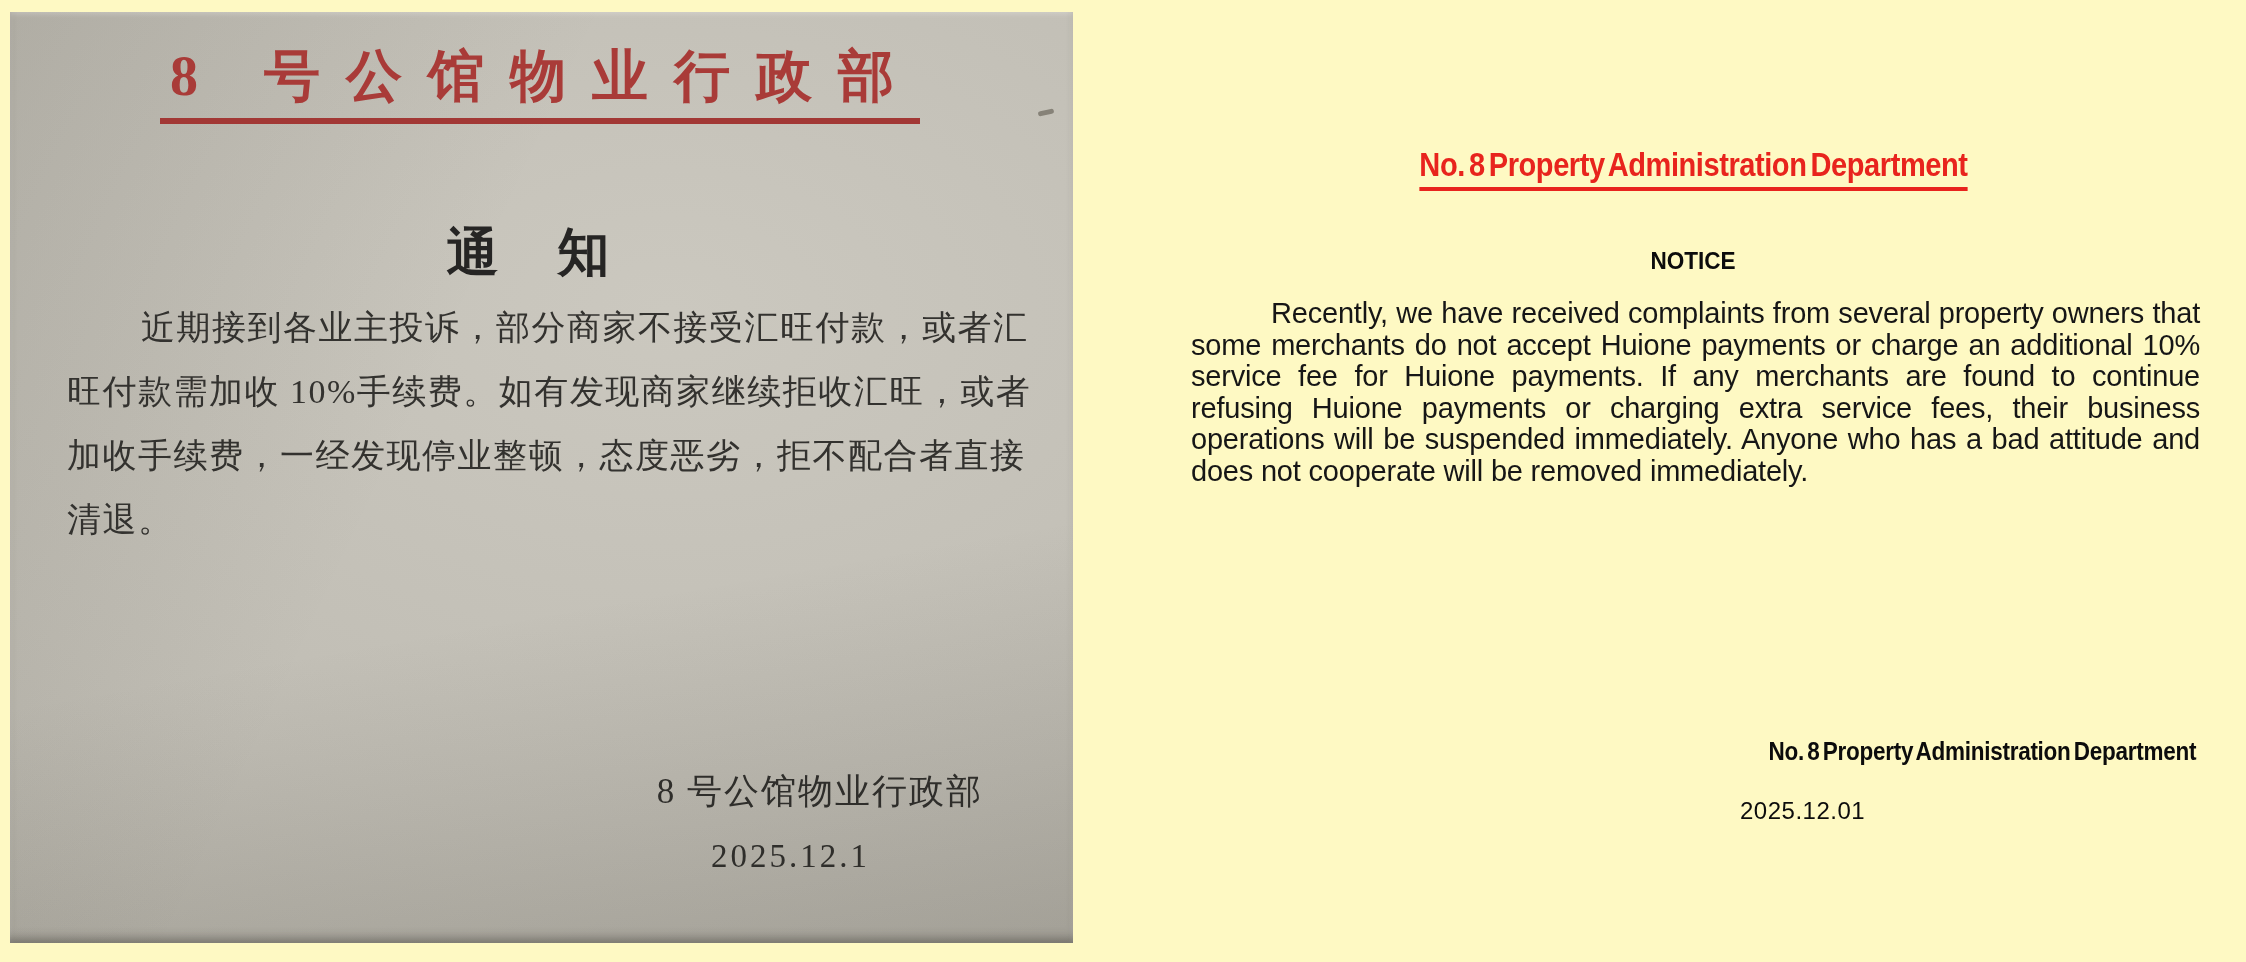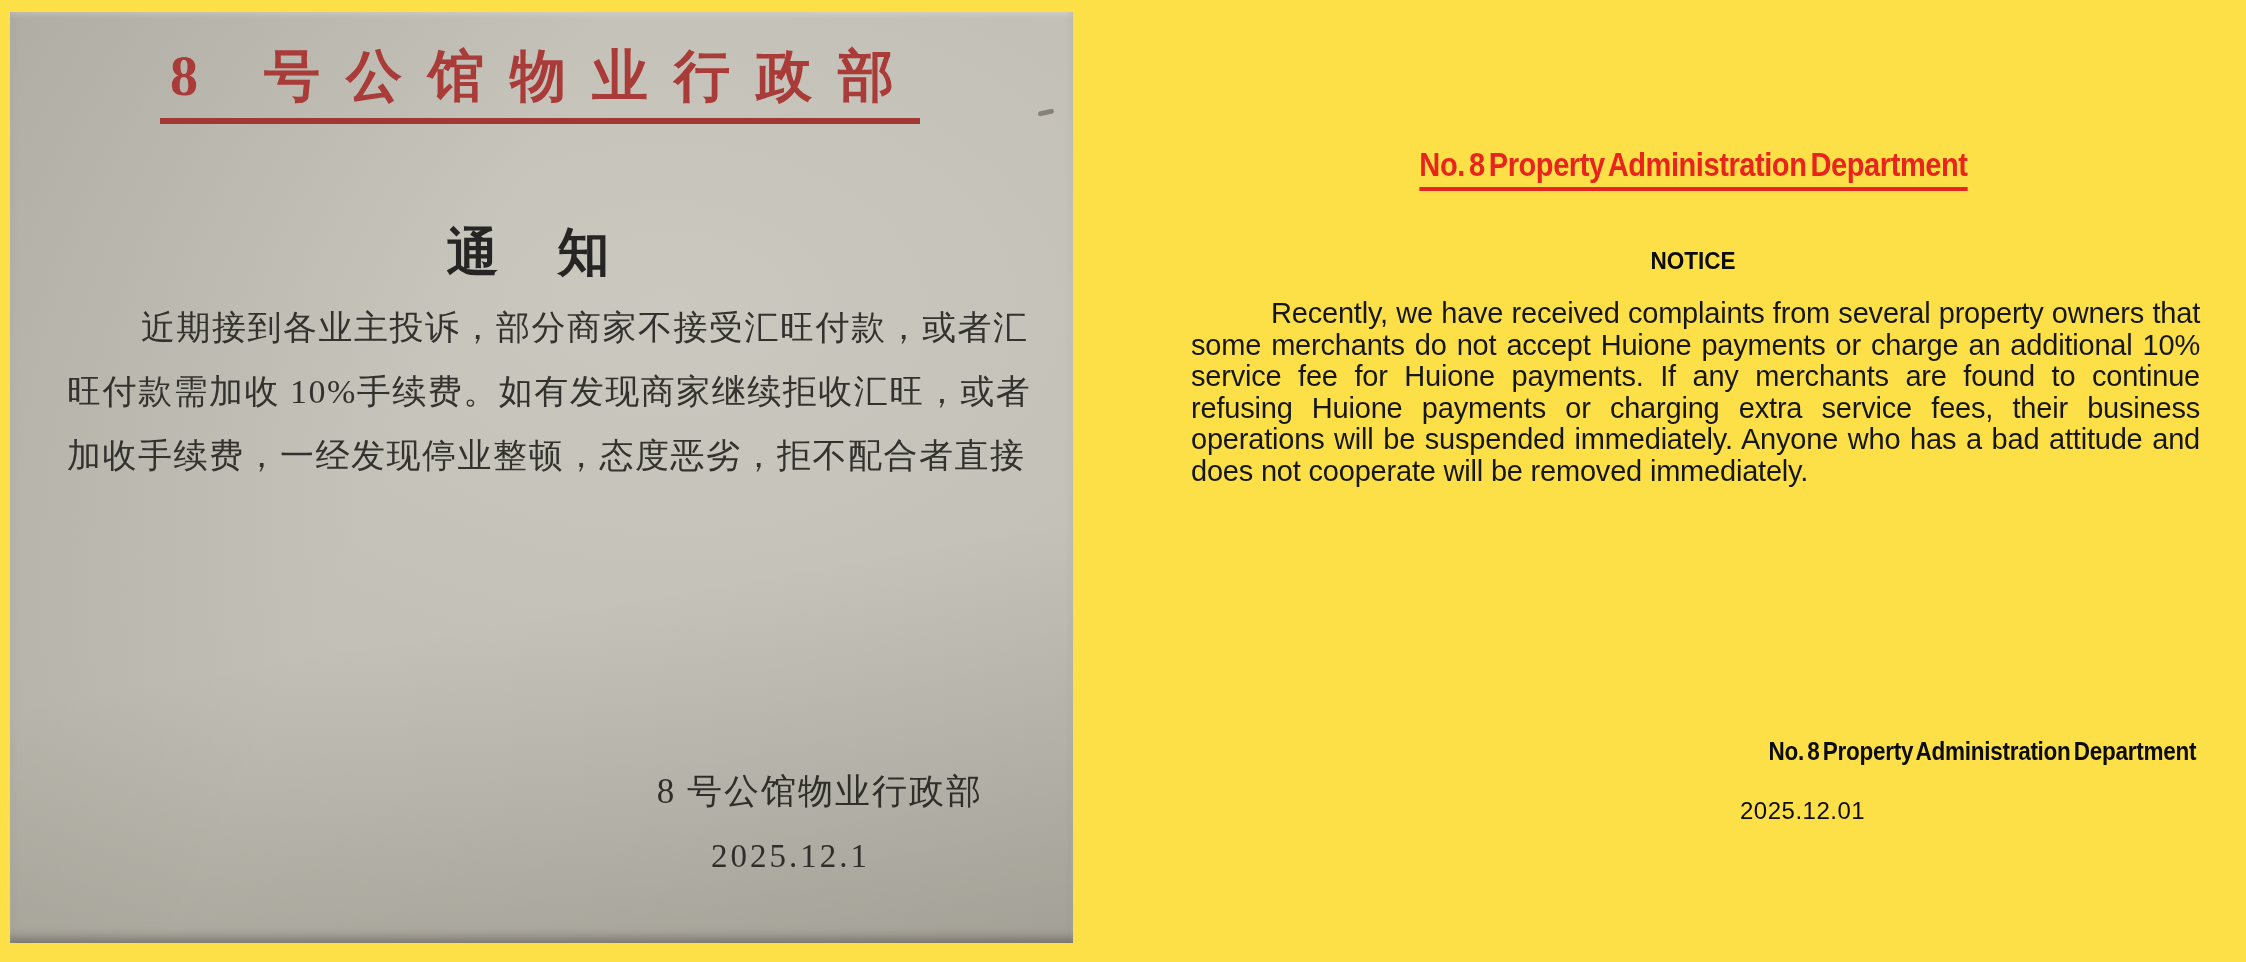--- a/index.html
+++ b/index.html
@@ -1,18 +1,18 @@
 <!DOCTYPE html>
 <html><head>
 <meta charset="utf-8">
 <style>
   html, body { margin:0; padding:0; background:#ffffff; }
 
   .stage {
-    position:relative; width:2246px; height:962px; background:#fde047;
+    position:relative; width:2246px; height:962px; background:#fef9c3;
     font-family:"Liberation Sans", sans-serif; overflow:hidden;
   }
 
   
   .photo {
     position:absolute; left:10px; top:12px; width:1063px; height:931px;
     background:
       linear-gradient(115deg, rgba(60,58,50,0.12), rgba(60,58,50,0) 40%),
       linear-gradient(350deg, rgba(55,52,44,0.18), rgba(55,52,44,0) 38%),
       radial-gradient(150% 110% at 62% 32%, #cbc8bf 0%, #c0bdb4 50%, #b0ada3 100%);
@@ -88,20 +88,21 @@
 
   <section class="photo">
     <div class="cn-title">
       <span class="cn-title-inner">8 号公馆物业行政部</span>
     </div>
     <div class="cn-heading">通 知</div>
 
     <div class="cn-line cn-l1 indent">近期接到各业主投诉，部分商家不接受汇旺付款，或者汇</div>
     <div class="cn-line cn-l2">旺付款需加收 10%手续费。如有发现商家继续拒收汇旺，或者</div>
     <div class="cn-line cn-l3">加收手续费，一经发现停业整顿，态度恶劣，拒不配合者直接</div>
+    <div class="cn-line cn-l4">清退。</div>
 
     <div class="cn-signature">8 号公馆物业行政部</div>
     <div class="cn-date">2025.12.1</div>
 
     <div class="speck"></div>
   </section>
 
   <section class="trans">
     <div class="en-title">
       <span class="en-title-inner">No. 8 Property Administration Department</span>

